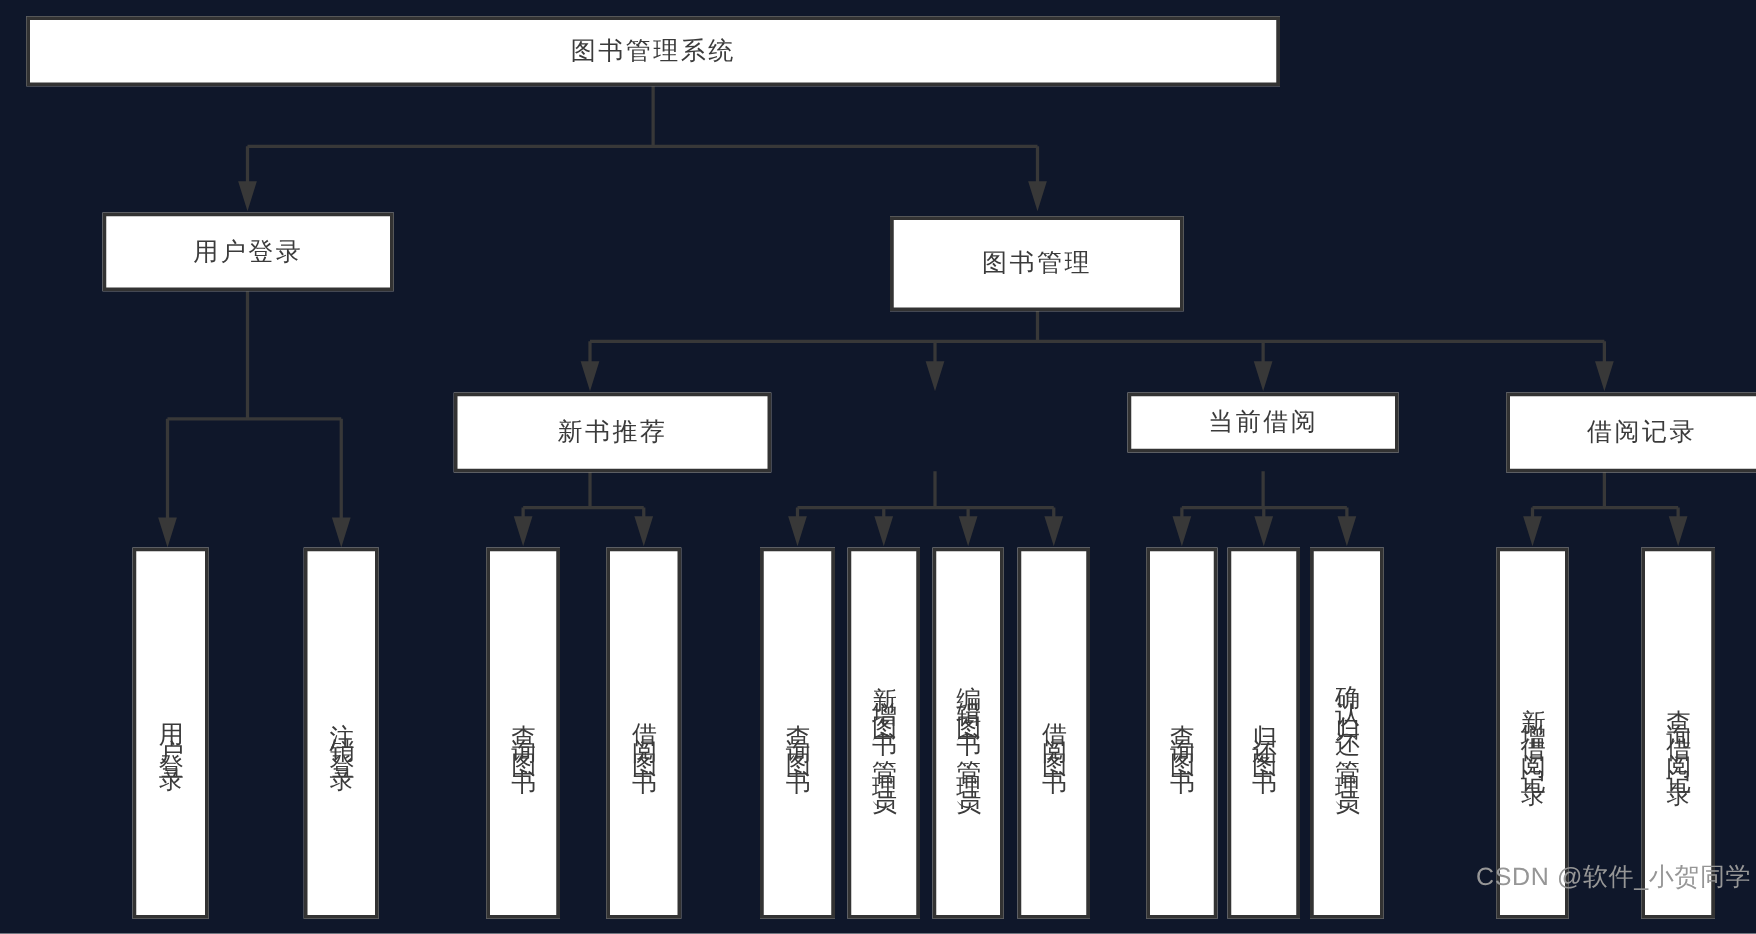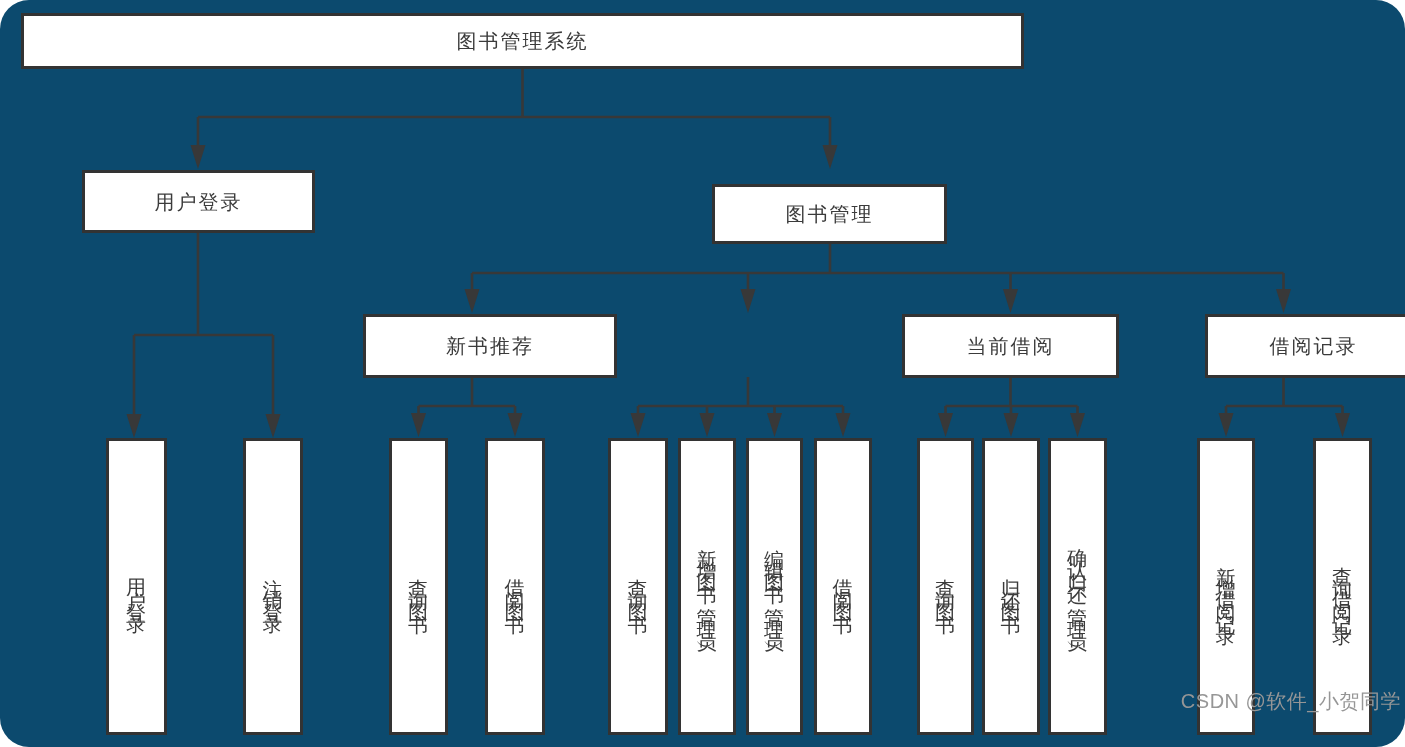--- a/index.html
+++ b/index.html
@@ -1,23 +1,22 @@
 <!DOCTYPE html>
 <html><head>
 <meta charset="utf-8">
 <style>
   html, body { margin: 0; padding: 0; background: #ffffff; }
   .stage {
     position: relative;
     width: 1405px;
     height: 747px;
-    background: #0c4a6e;
+    background: #0f172a;
     font-family: "Liberation Sans", "DejaVu Sans", sans-serif;
     overflow: hidden;
-    border-radius: 29px;
   }
   .connectors {
     position: absolute;
     left: 0; top: 0;
     pointer-events: none;
   }
   .node {
     position: absolute;
     box-sizing: border-box;
     border: 3px solid #333333;
@@ -95,28 +94,28 @@
     </g>
   </svg>
 
   <div class="node" style="left:21px; top:13px; width:1003px; height:56px;">
     <span class="lab-h">图书管理系统</span>
   </div>
 
   <div class="node" style="left:82px; top:170px; width:233px; height:63px;">
     <span class="lab-h">用户登录</span>
   </div>
-  <div class="node" style="left:712px; top:184px; width:235px; height:60px;">
+  <div class="node" style="left:712px; top:173px; width:235px; height:76px;">
     <span class="lab-h">图书管理</span>
   </div>
 
   <div class="node" style="left:363px; top:314px; width:254px; height:64px;">
     <span class="lab-h">新书推荐</span>
   </div>
-  <div class="node" style="left:902px; top:314px; width:217px; height:64px;">
+  <div class="node" style="left:902px; top:314px; width:217px; height:48px;">
     <span class="lab-h">当前借阅</span>
   </div>
   <div class="node" style="left:1175px; top:314px; width:217px; height:64px;margin-left:30px;">
     <span class="lab-h">借阅记录</span>
   </div>
 
   <div class="node" style="left:106px; top:438px; width:61px; height:297px;">
     <span class="lab-v">用户登录</span>
   </div>
   <div class="node" style="left:243px; top:438px; width:60px; height:297px;">

